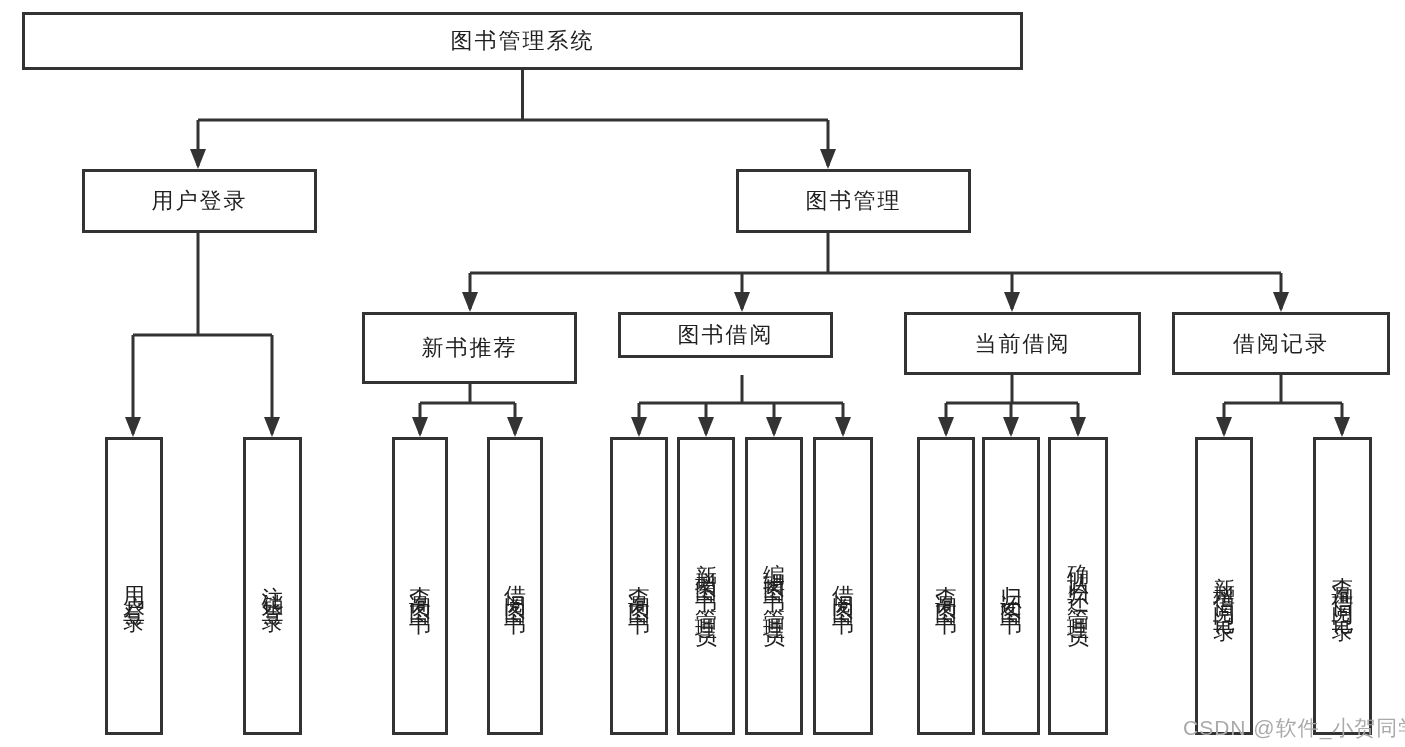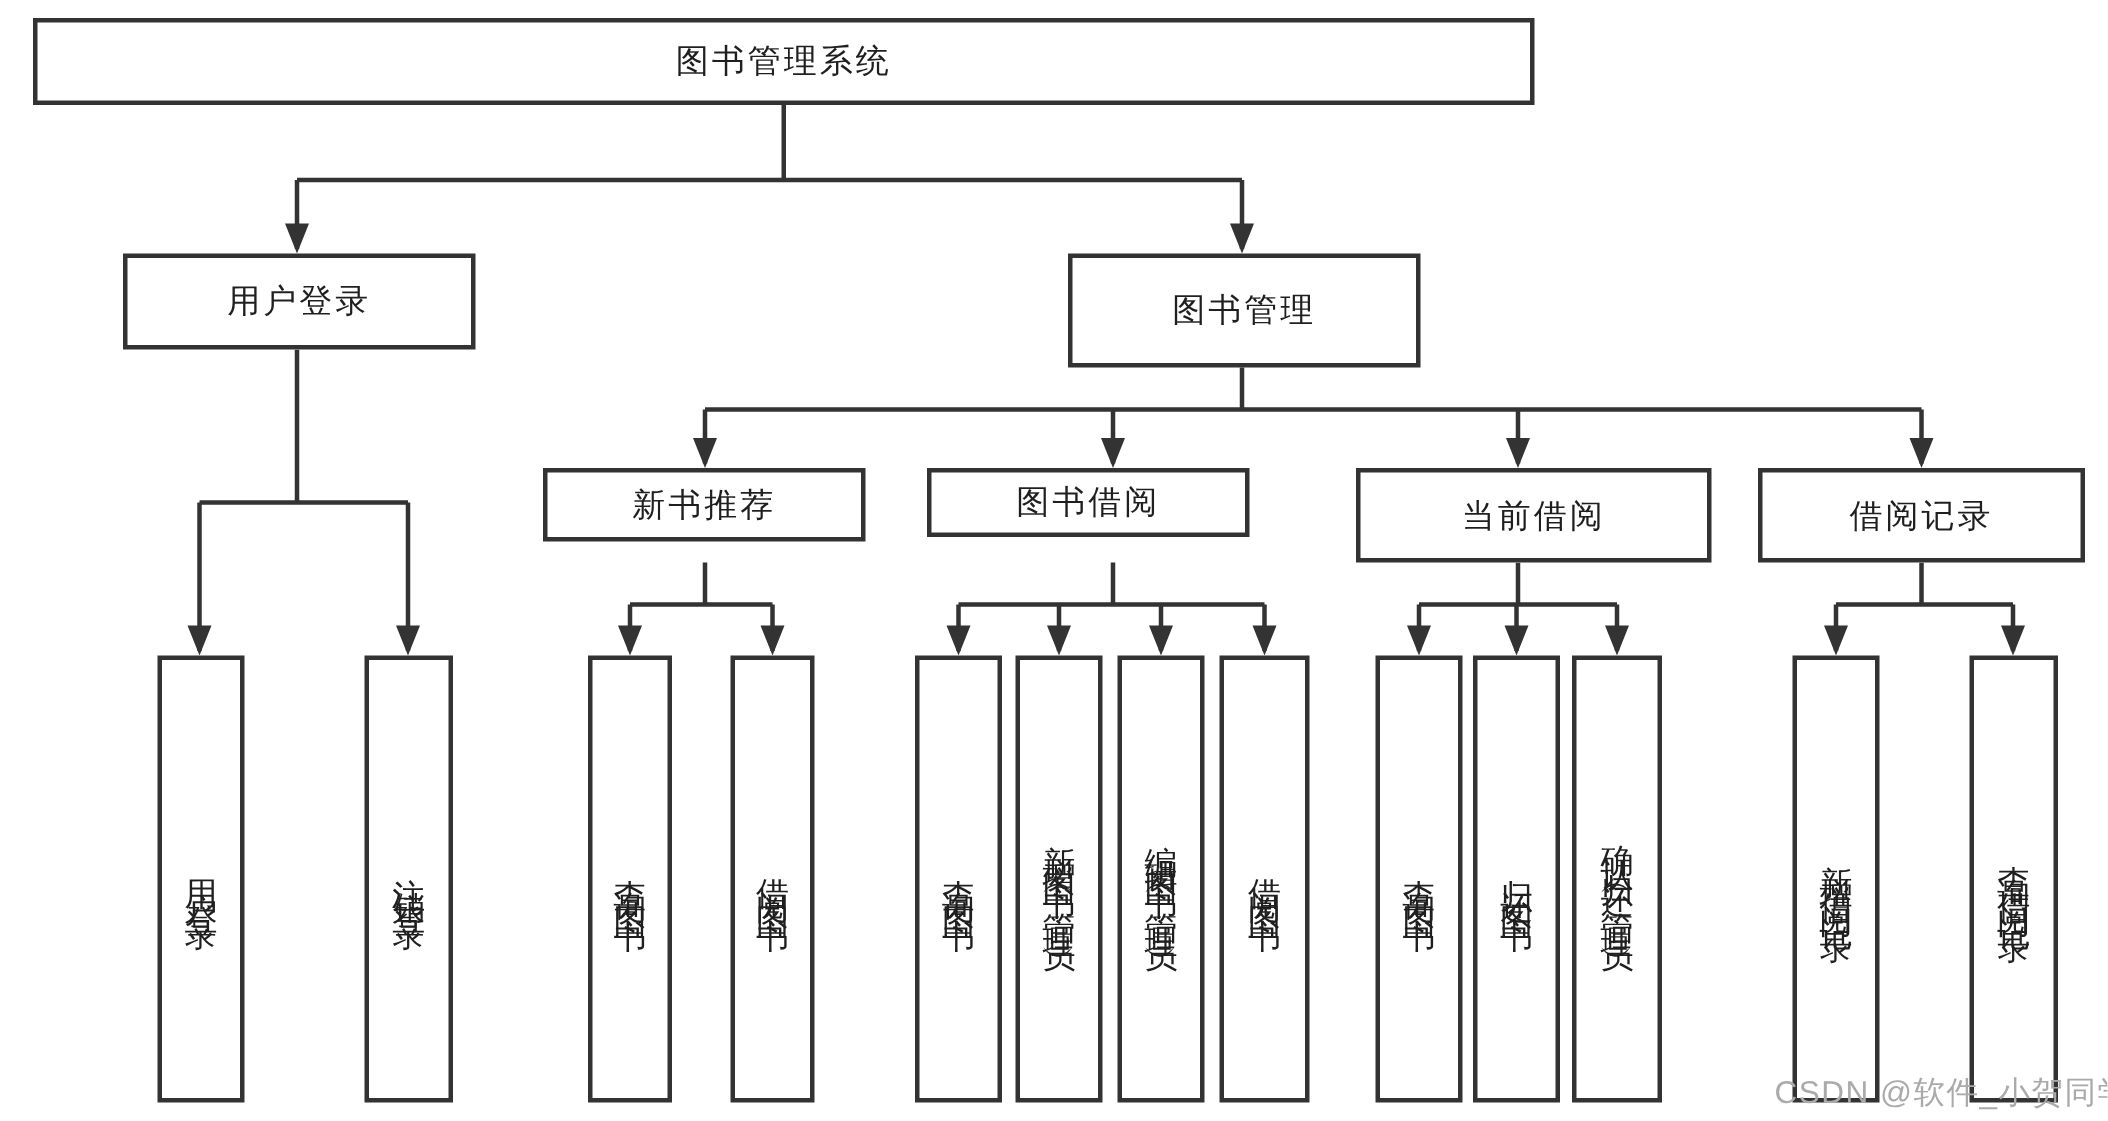--- a/index.html
+++ b/index.html
@@ -70,23 +70,23 @@
       M938 417 L954 417 L946 437 Z
       M1003 417 L1019 417 L1011 437 Z
       M1070 417 L1086 417 L1078 437 Z
       M1216 417 L1232 417 L1224 437 Z
       M1334 417 L1350 417 L1342 437 Z"></path>
   </svg>
 
   <div class="node h-node" style="left:22px;top:12px;width:1001px;height:58px">图书管理系统</div>
 
   <div class="node h-node" style="left:82px;top:169px;width:235px;height:64px">用户登录</div>
-  <div class="node h-node" style="left:712px;top:169px;width:235px;height:76px">图书管理</div>
+  <div class="node h-node" style="left:736px;top:169px;width:235px;height:64px">图书管理</div>
 
-  <div class="node h-node" style="left:362px;top:312px;width:215px;height:49px">新书推荐</div>
+  <div class="node h-node" style="left:362px;top:312px;width:215px;height:72px">新书推荐</div>
   <div class="node h-node" style="left:618px;top:312px;width:215px;height:46px">图书借阅</div>
   <div class="node h-node" style="left:904px;top:312px;width:237px;height:63px">当前借阅</div>
   <div class="node h-node" style="left:1172px;top:312px;width:218px;height:63px">借阅记录</div>
 
   <div class="node v-node" style="left:105px;top:437px;width:58px;height:298px">用户登录</div>
   <div class="node v-node" style="left:243px;top:437px;width:59px;height:298px">注销登录</div>
 
   <div class="node v-node" style="left:392px;top:437px;width:56px;height:298px">查询图书</div>
   <div class="node v-node" style="left:487px;top:437px;width:56px;height:298px">借阅图书</div>
 

